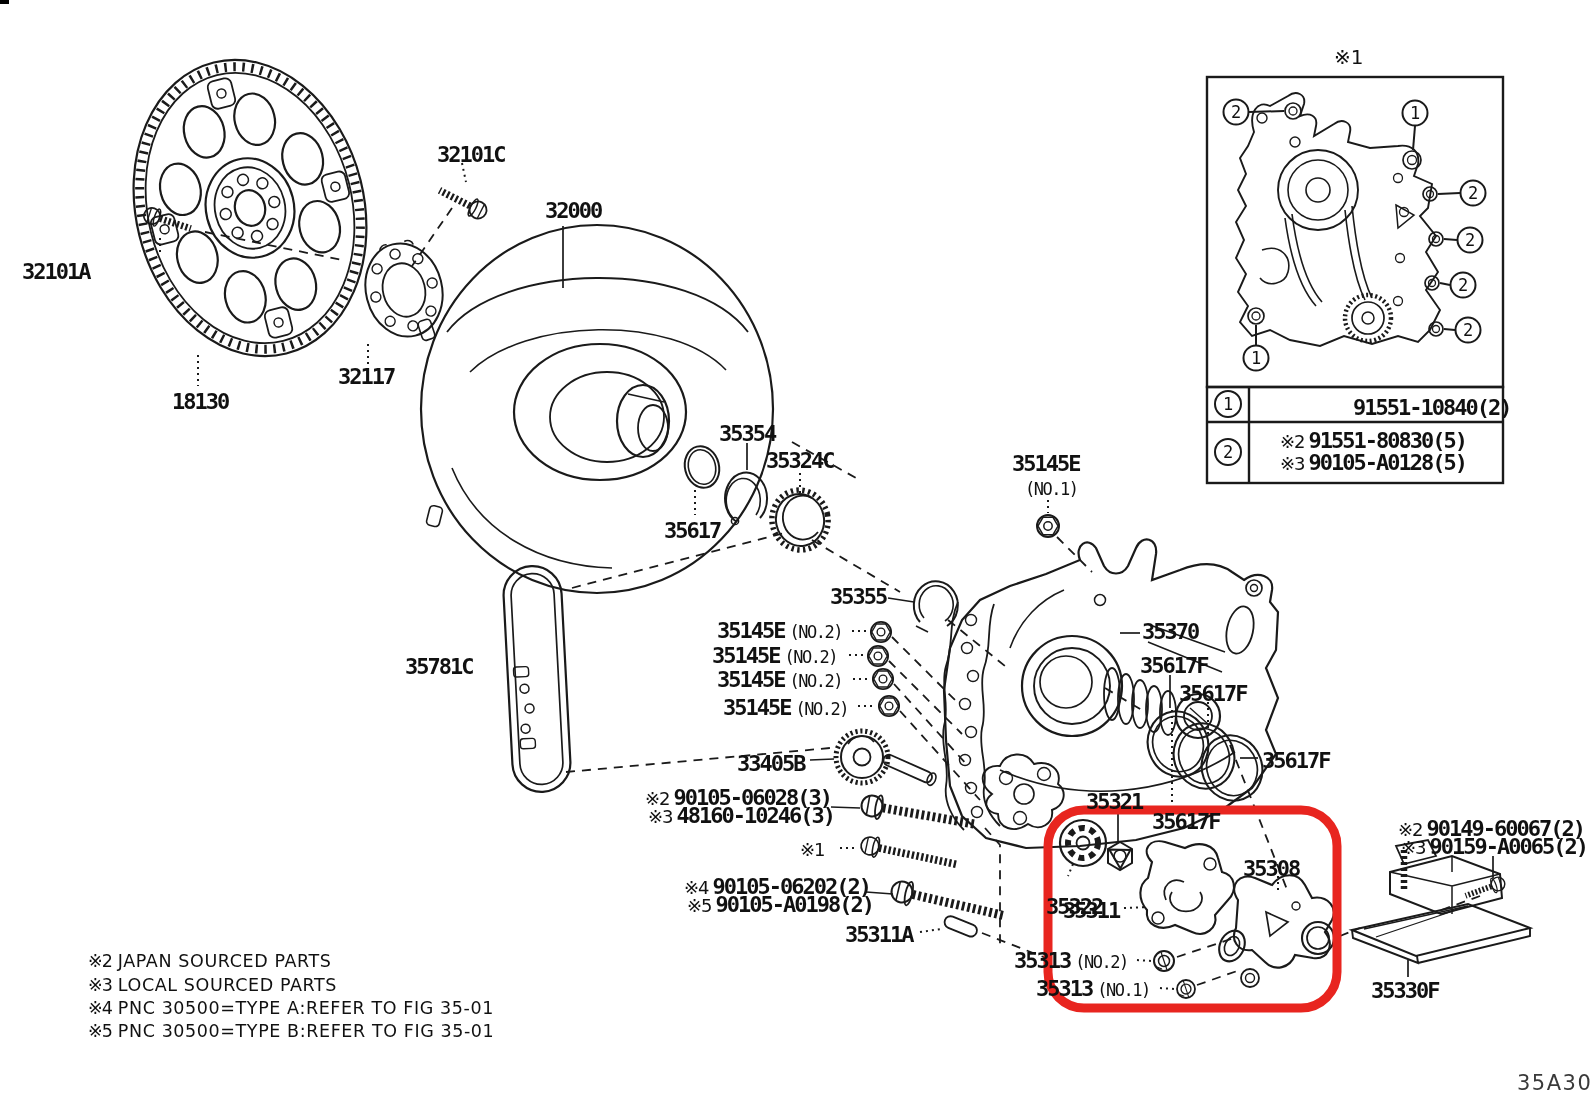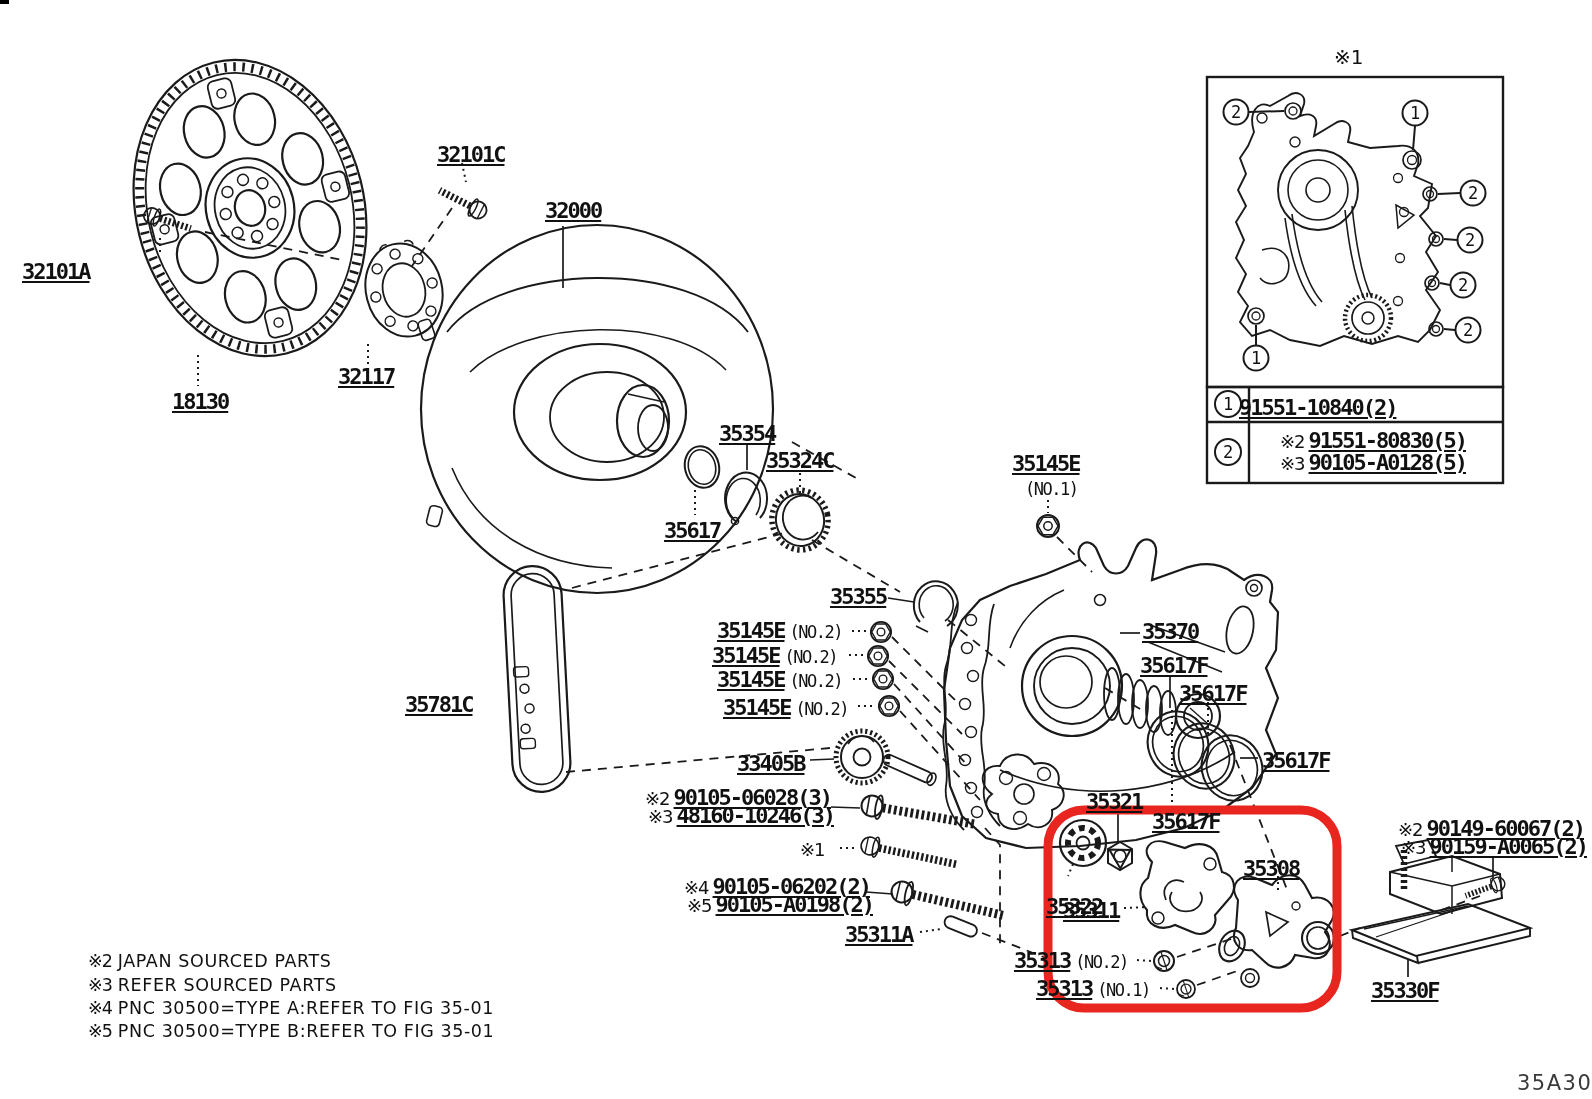--- a/index.html
+++ b/index.html
@@ -1,20 +1,20 @@
 <!DOCTYPE html>
 <html><head>
 <meta charset="utf-8">
 <style>
   html,body{margin:0;padding:0;background:#ffffff;}
   #stage{position:relative;width:1592px;height:1099px;background:#fff;overflow:hidden;
          font-family:"DejaVu Sans",sans-serif;}
   #art{position:absolute;left:0;top:0;}
   .lbl{position:absolute;white-space:nowrap;color:#111;line-height:1;display:flex;align-items:baseline;}
-  .pn{font:700 22px "DejaVu Sans Mono",monospace;letter-spacing:-2px;text-decoration:underline;}
+  .pn{font:700 22px "DejaVu Sans Mono",monospace;letter-spacing:-2px;}
   .sub{font:400 17px "DejaVu Sans Mono",monospace;letter-spacing:-1.5px;margin-left:5px;}
   .mk{font:400 18px "DejaVu Sans",sans-serif;letter-spacing:-1px;margin-right:4px;}
   .legend-line{font:400 17.5px "DejaVu Sans",sans-serif;letter-spacing:.6px;}
   .legend-line .mk{font-size:17.5px;margin-right:6px;}
   .co{position:absolute;font:400 17px "DejaVu Sans Mono",monospace;color:#111;line-height:1;}
   .figcode{position:absolute;font:400 21px "DejaVu Sans",sans-serif;letter-spacing:1.5px;color:#3a3a3a;}
   .inset-title{position:absolute;font:400 20px "DejaVu Sans",sans-serif;color:#111;line-height:1;}
 </style>
 </head>
 <body>
@@ -402,21 +402,21 @@
 </svg>
 
 <div class="lbl pn" style="left:22px;top:259px">32101A</div>
 <div class="lbl pn" style="left:172px;top:389px">18130</div>
 <div class="lbl pn" style="left:437px;top:142px">32101C</div>
 <div class="lbl pn" style="left:338px;top:364px">32117</div>
 <div class="lbl pn" style="left:545px;top:198px">32000</div>
 <div class="lbl pn" style="left:719px;top:421px">35354</div>
 <div class="lbl pn" style="left:766px;top:448px">35324C</div>
 <div class="lbl pn" style="left:664px;top:518px">35617</div>
-<div class="lbl pn" style="left:405px;top:692px">35781C</div>
+<div class="lbl pn" style="left:405px;top:654px">35781C</div>
 <div class="lbl pn" style="left:830px;top:584px">35355</div>
 
 <div class="lbl pn" style="left:1012px;top:451px">35145E</div>
 <div class="lbl sub" style="left:1020px;top:479px">(NO.1)</div>
 
 <div class="lbl" style="left:717px;top:618px">
       <span class="pn">35145E</span>
       <span class="sub">(NO.2)</span>
     </div>
 <div class="lbl" style="left:712px;top:643px">
@@ -489,37 +489,37 @@
 <div class="co" style="left:1231px;top:104px">2</div>
 <div class="co" style="left:1410px;top:105px">1</div>
 <div class="co" style="left:1468px;top:185px">2</div>
 <div class="co" style="left:1465px;top:232px">2</div>
 <div class="co" style="left:1458px;top:277px">2</div>
 <div class="co" style="left:1463px;top:322px">2</div>
 <div class="co" style="left:1251px;top:350px">1</div>
 
 <div class="co" style="left:1223px;top:396px">1</div>
 <div class="co" style="left:1223px;top:444px">2</div>
-<div class="lbl pn" style="left:1239px;top:395px">91551-10840(2)</div>
+<div class="lbl pn" style="left:1353px;top:395px">91551-10840(2)</div>
 <div class="lbl" style="left:1280px;top:428px">
       <span class="mk">※2</span>
       <span class="pn">91551-80830(5)</span>
     </div>
 <div class="lbl" style="left:1280px;top:450px">
       <span class="mk">※3</span>
       <span class="pn">90105-A0128(5)</span>
     </div>
 
 <div class="lbl legend-line" style="left:88px;top:951px">
       <span class="mk">※2</span>
       <span>JAPAN SOURCED PARTS</span>
     </div>
 <div class="lbl legend-line" style="left:88px;top:975px">
       <span class="mk">※3</span>
-      <span>REFER SOURCED PARTS</span>
+      <span>LOCAL SOURCED PARTS</span>
     </div>
 <div class="lbl legend-line" style="left:88px;top:998px">
       <span class="mk">※4</span>
       <span>PNC 30500=TYPE A:REFER TO FIG 35-01</span>
     </div>
 <div class="lbl legend-line" style="left:88px;top:1021px">
       <span class="mk">※5</span>
       <span>PNC 30500=TYPE B:REFER TO FIG 35-01</span>
     </div>
 

